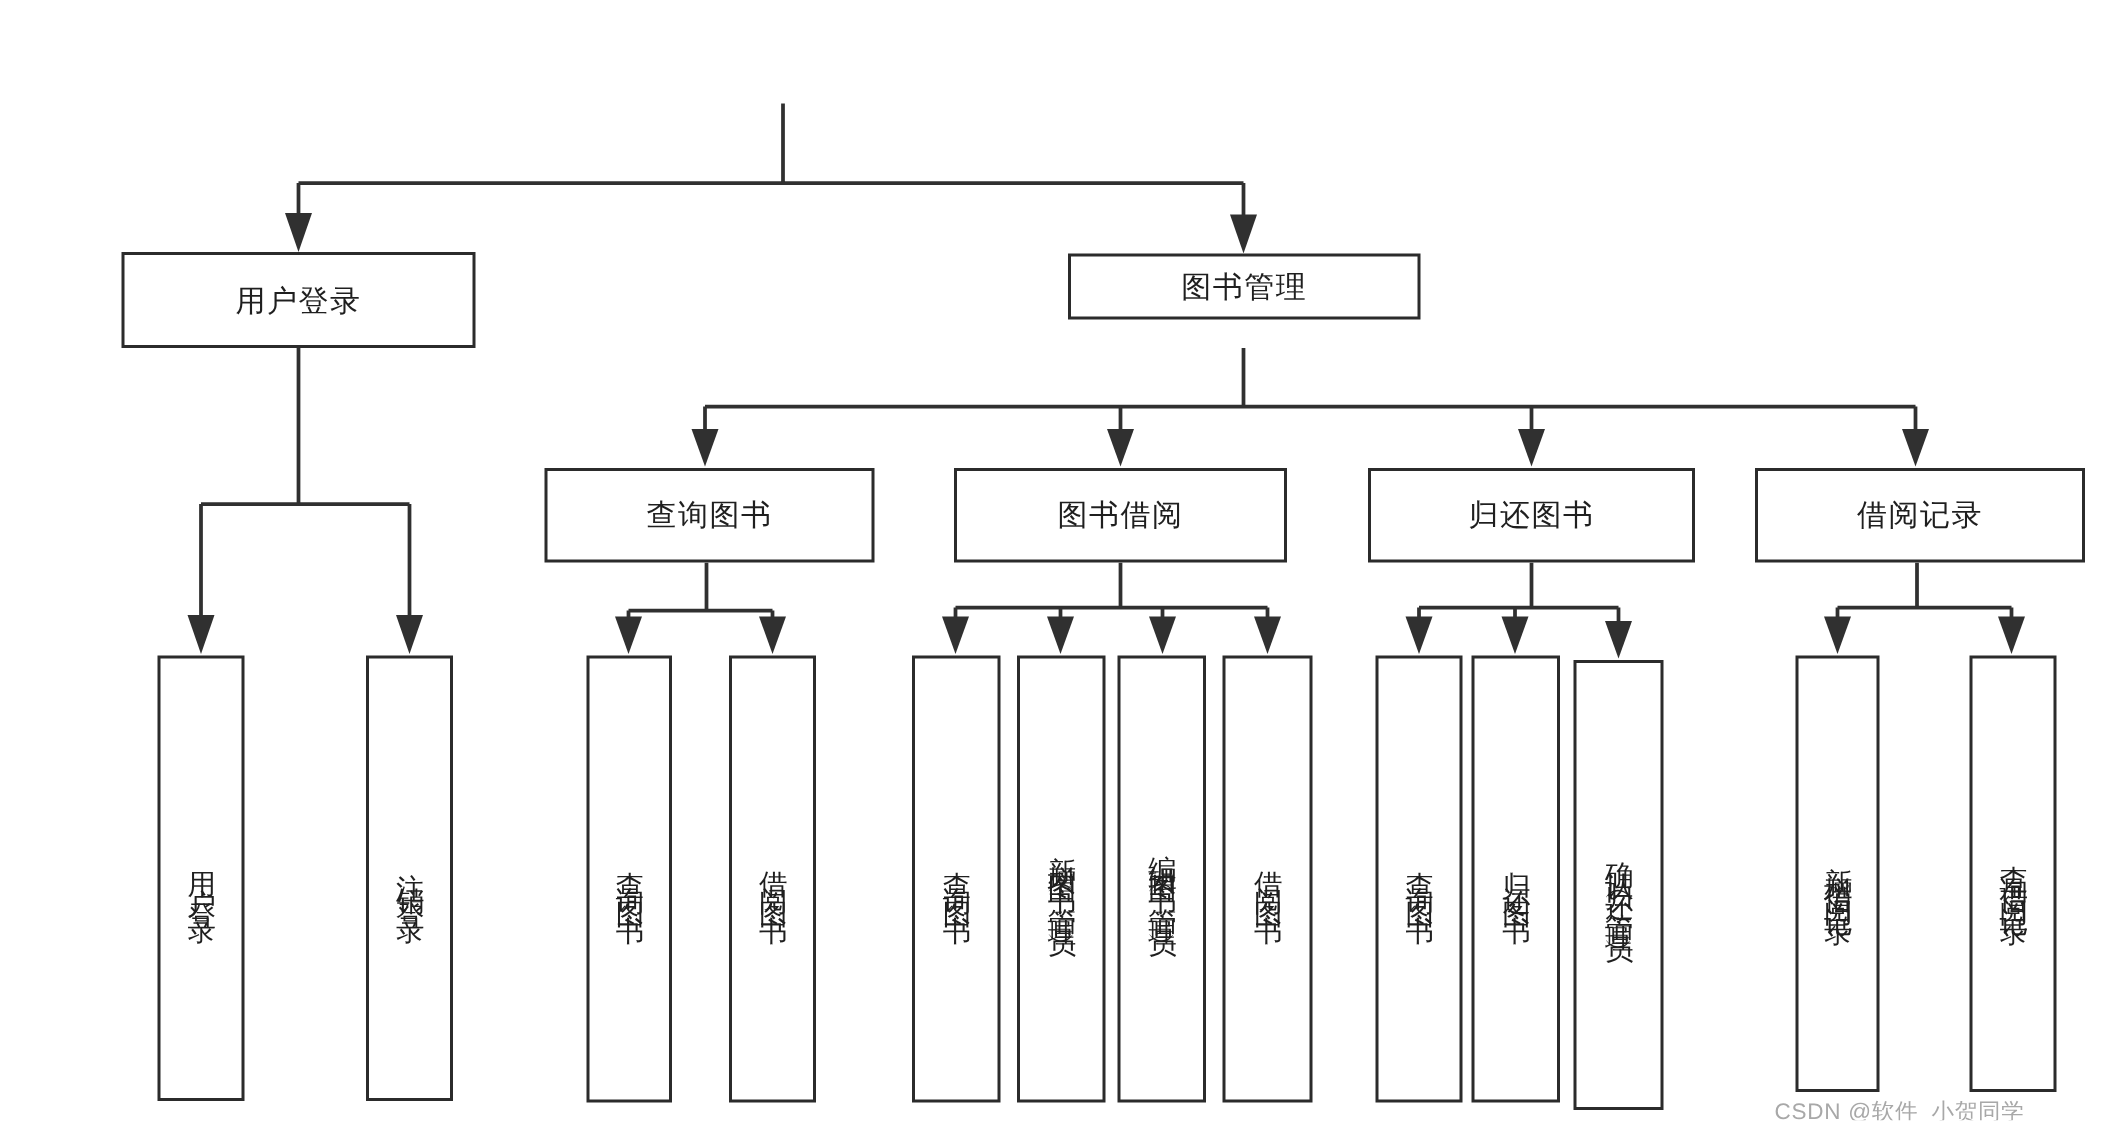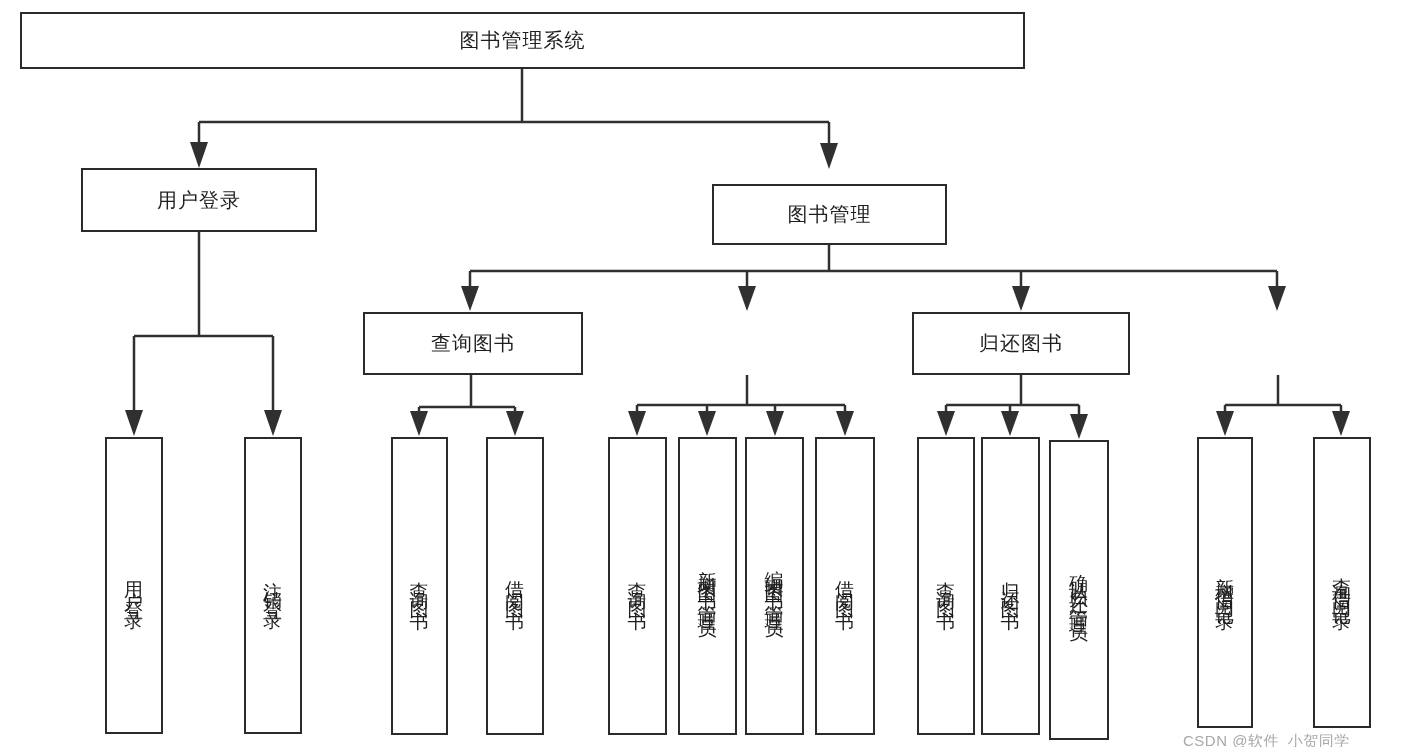--- a/index.html
+++ b/index.html
@@ -106,27 +106,28 @@
       </g>
 
       <g>
         <path fill="none" d="M1278,375 V405 M1225,405 H1341 M1225,405 V413 M1341,405 V413"></path>
         <polygon stroke="none" points="1216,411 1234,411 1225,436"></polygon>
         <polygon stroke="none" points="1332,411 1350,411 1341,436"></polygon>
       </g>
     </g>
   </svg>
 
-  <div class="node" style="left:20px;top:12px;width:1005px;height:57px;">图书管理系统</div>
 
   <div class="node" style="left:81px;top:168px;width:236px;height:64px;">用户登录</div>
-  <div class="node" style="left:712px;top:169px;width:235px;height:61px;margin-top:15px;">图书管理</div>
+  <div class="node" style="left:712px;top:169px;width:235px;height:44px;">图书管理</div>
 
   <div class="node" style="left:363px;top:312px;width:220px;height:63px;">查询图书</div>
+  <div class="node" style="left:636px;top:312px;width:222px;height:63px;">图书借阅</div>
   <div class="node" style="left:912px;top:312px;width:218px;height:63px;">归还图书</div>
+  <div class="node" style="left:1170px;top:312px;width:220px;height:63px;">借阅记录</div>
 
   <div class="leaf" style="left:105px;top:437px;width:58px;height:297px;">用户登录</div>
   <div class="leaf" style="left:244px;top:437px;width:58px;height:297px;">注销登录</div>
 
   <div class="leaf" style="left:391px;top:437px;width:57px;height:298px;">查询图书</div>
   <div class="leaf" style="left:486px;top:437px;width:58px;height:298px;">借阅图书</div>
 
   <div class="leaf" style="left:608px;top:437px;width:59px;height:298px;">查询图书</div>
   <div class="leaf tight" style="left:678px;top:437px;width:59px;height:298px;">新增图书（管理员）</div>
   <div class="leaf tight" style="left:745px;top:437px;width:59px;height:298px;">编辑图书（管理员）</div>

